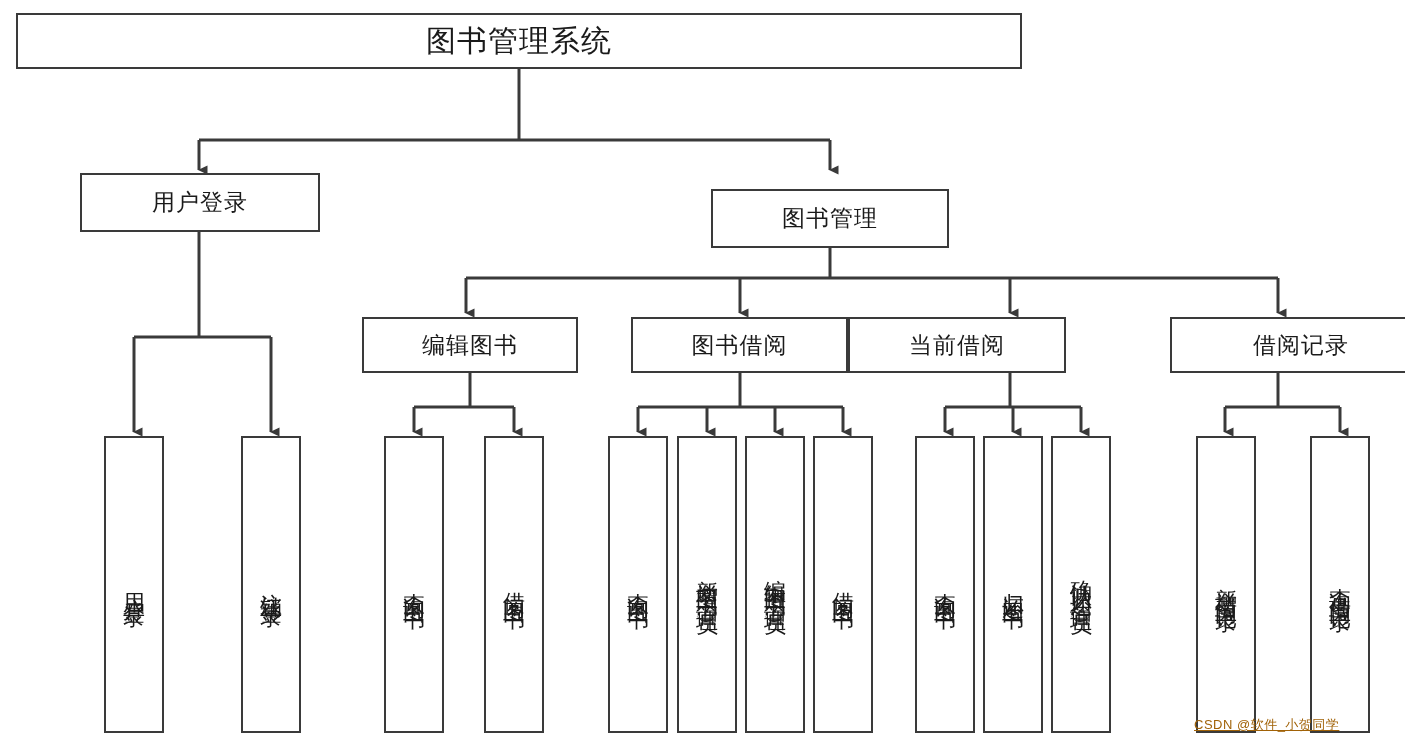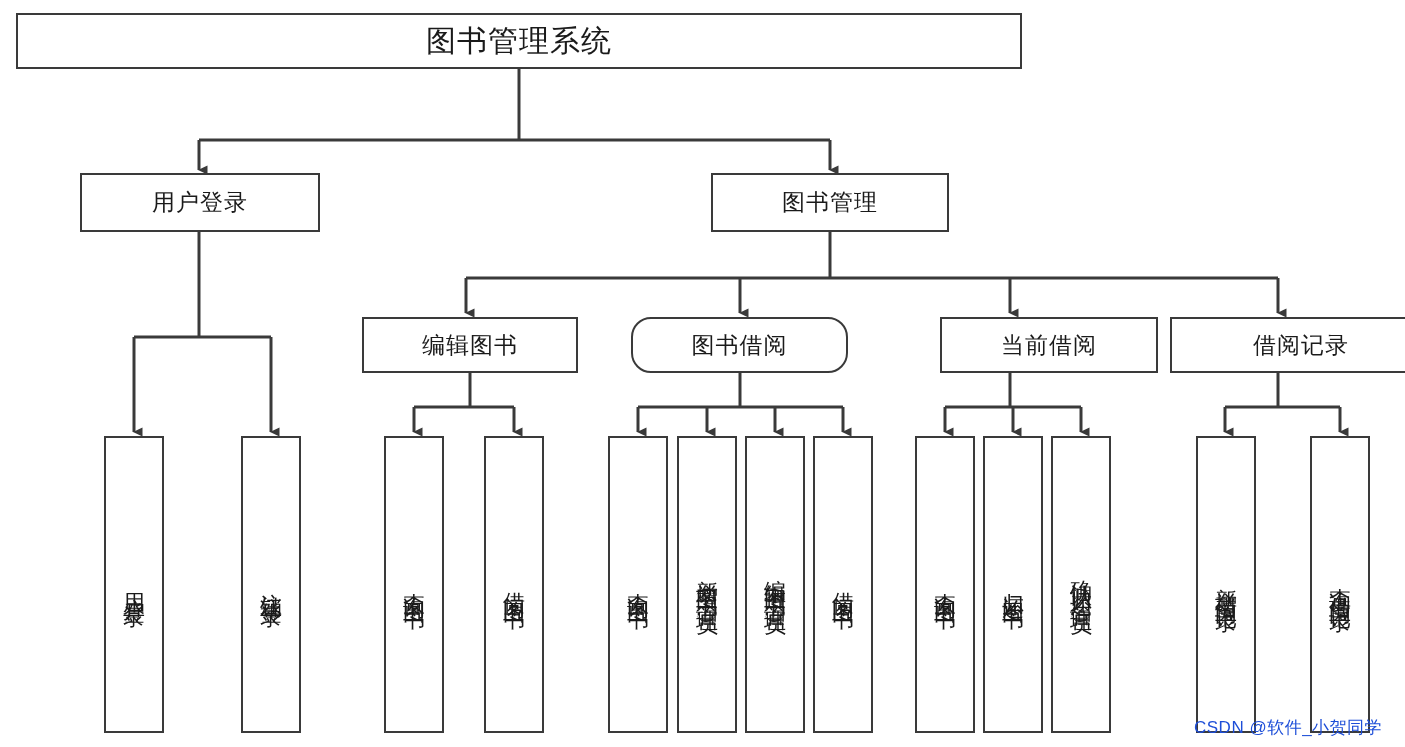--- a/index.html
+++ b/index.html
@@ -51,24 +51,25 @@
   .v-text {
     writing-mode: vertical-rl;
     text-orientation: upright;
     letter-spacing: 5px;
     line-height: 1;
     text-align: center;
     white-space: nowrap;
   }
   .watermark {
     position: absolute;
-    font-size: 17px;
-    color: #1d4ed8;
+    font-size: 13px;
+    color: #a16207;
     white-space: nowrap;
     letter-spacing: 0.5px;
+    text-decoration: underline;
   }
 </style>
 </head>
 <body>
 
 <div id="canvas">
 
   <svg class="wires" viewBox="0 0 1405 747">
     <defs>
       <marker id="arrow" markerWidth="11" markerHeight="11" refX="5" refY="9" orient="auto" markerUnits="userSpaceOnUse">
@@ -122,33 +123,33 @@
   </svg>
 
   <div class="node root-node" style="left:16px; top:13px; width:1006px; height:56px;">
     <span>图书管理系统</span>
   </div>
 
   <div class="node h-node" style="left:80px; top:173px; width:240px; height:59px;">
     <span>用户登录</span>
   </div>
 
-  <div class="node h-node" style="left:711px; top:173px; width:238px; height:59px;">
+  <div class="node h-node" style="left:711px; top:189px; width:238px; height:59px;">
     <span>图书管理</span>
   </div>
 
   <div class="node h-node" style="left:362px; top:317px; width:216px; height:56px;">
     <span>编辑图书</span>
   </div>
 
-  <div class="node h-node" style="left:631px; top:317px; width:217px; height:56px;border-radius:20px;">
+  <div class="node h-node" style="left:631px; top:317px; width:217px; height:56px;">
     <span>图书借阅</span>
   </div>
 
-  <div class="node h-node" style="left:940px; top:317px; width:218px; height:56px;">
+  <div class="node h-node" style="left:848px; top:317px; width:218px; height:56px;">
     <span>当前借阅</span>
   </div>
 
   <div class="node h-node" style="left:1170px; top:317px; width:262px; height:56px;">
     <span>借阅记录</span>
   </div>
 
   <div class="node v-node" style="left:104px; top:436px; width:60px; height:297px;">
     <span class="v-text">用户登录</span>
   </div>

